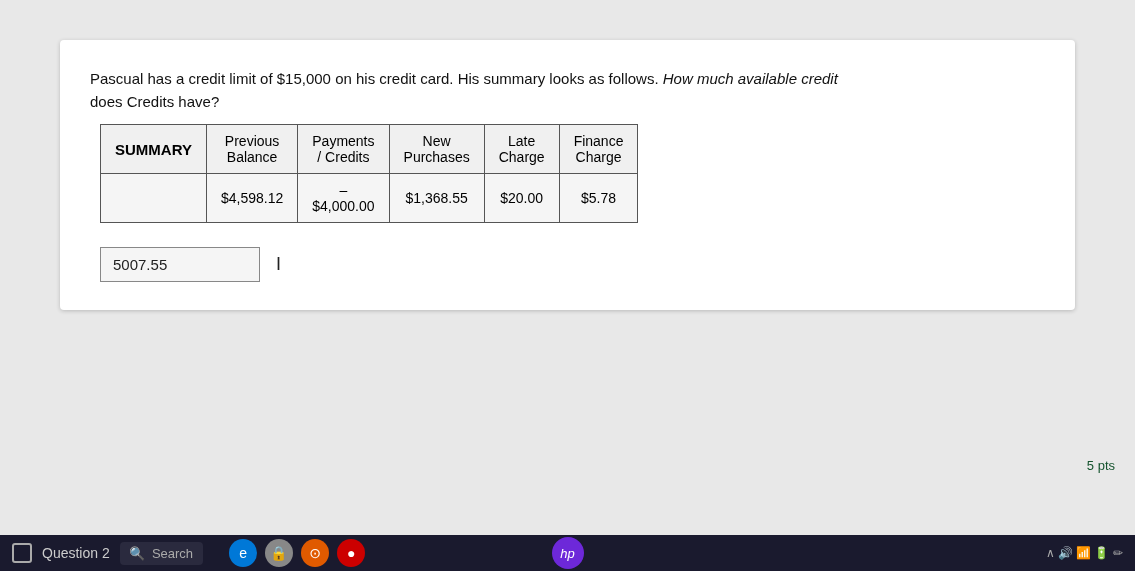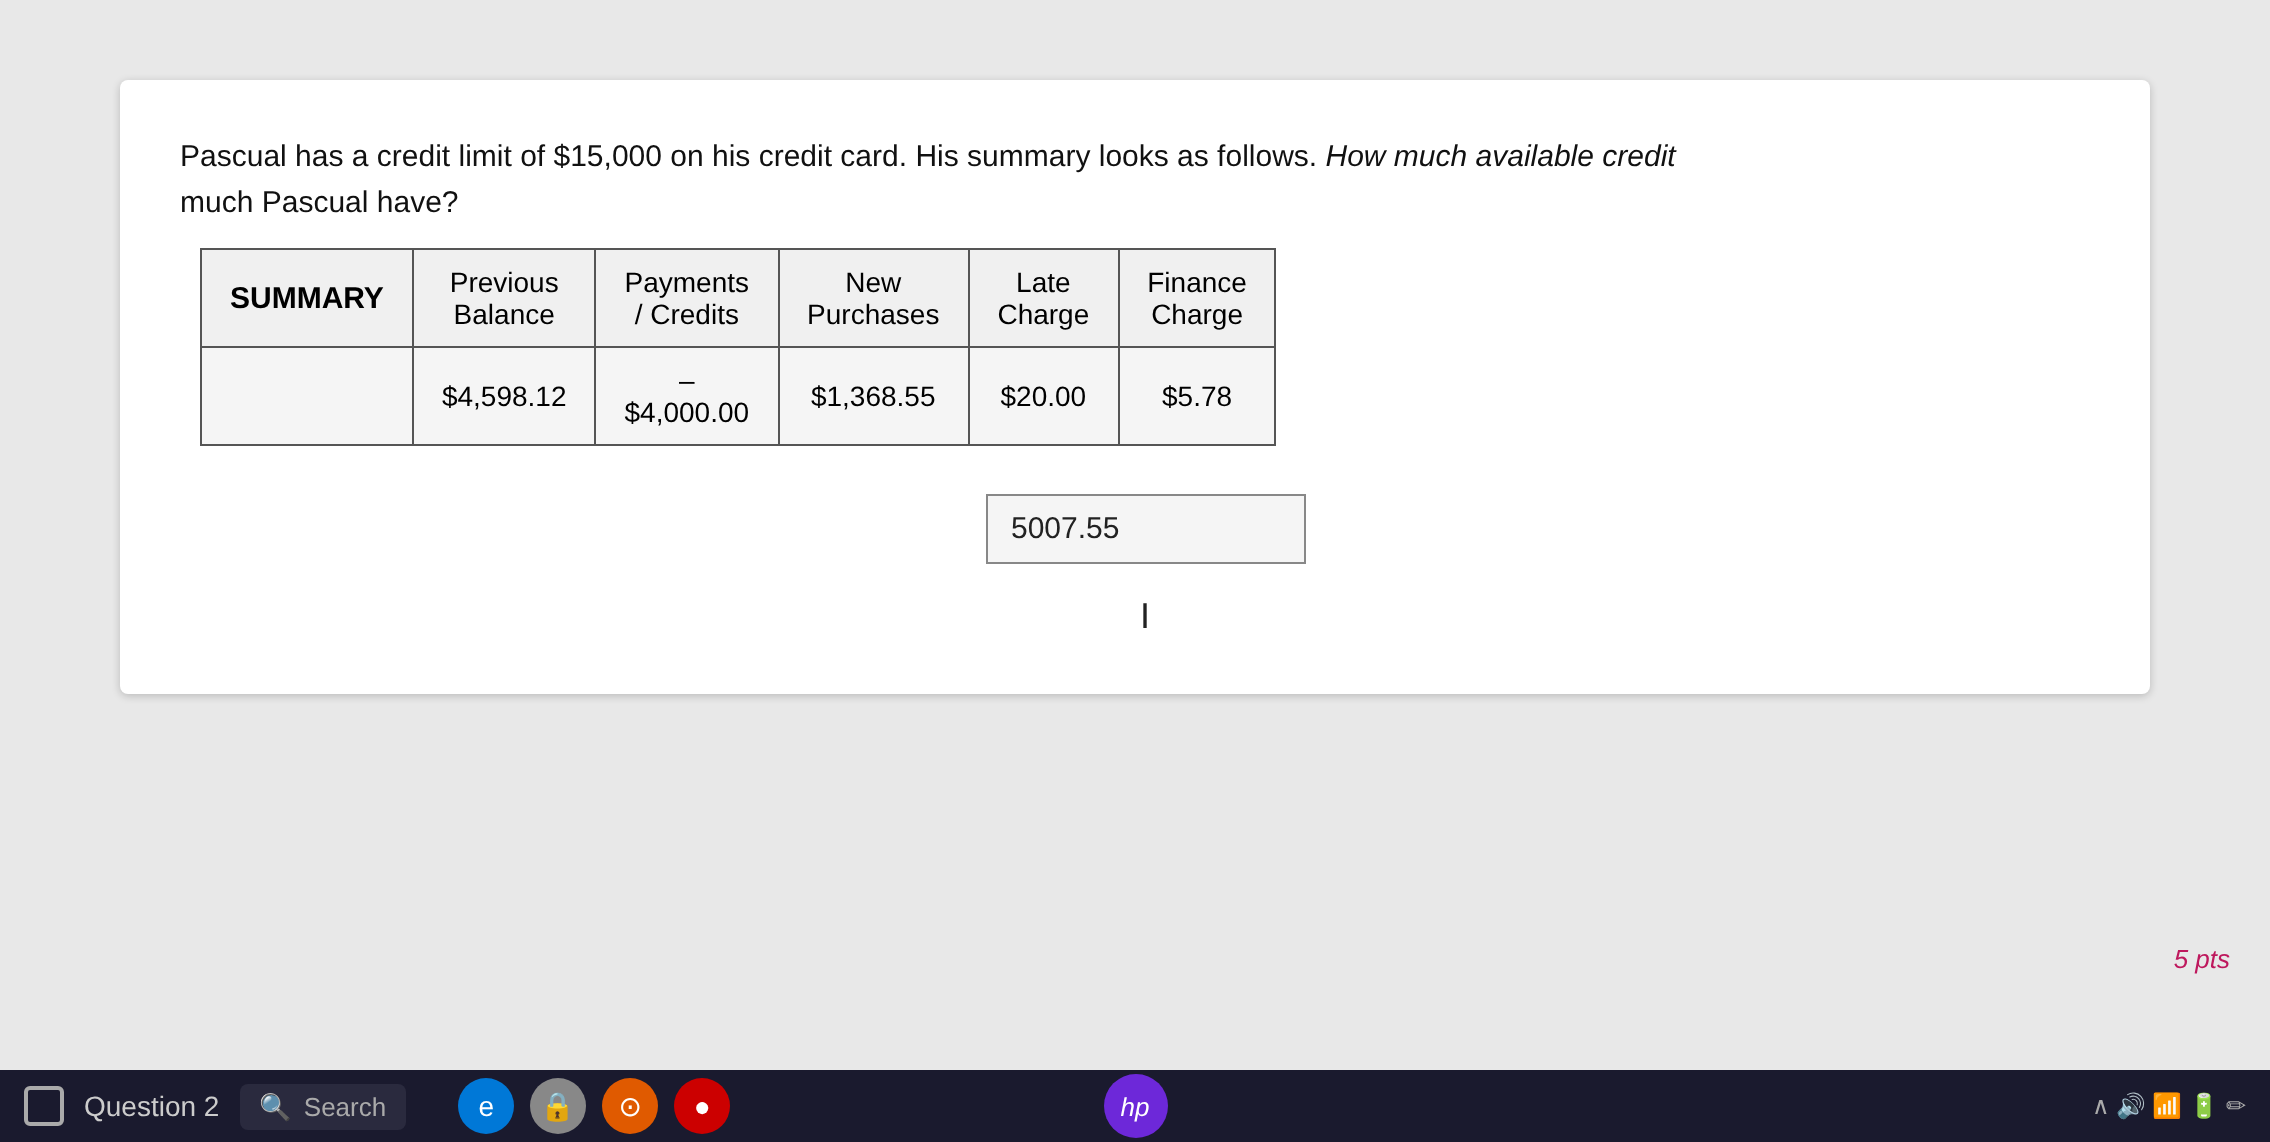--- a/index.html
+++ b/index.html
@@ -59,21 +59,20 @@
       font-weight: bold;
       font-size: 15px;
       background: #f0f0f0;
     }
 
     .answer-input-area {
       display: flex;
       align-items: center;
       gap: 16px;
       margin-left: 10px;
-      flex-direction: column;
     }
 
     .answer-box {
       border: 1.5px solid #888;
       background: #f5f5f5;
       padding: 8px 12px;
       font-size: 15px;
       width: 160px;
       color: #222;
     }
@@ -172,43 +171,42 @@
     .question2-icon {
       width: 20px;
       height: 20px;
       border: 2px solid #aaa;
       border-radius: 3px;
     }
 
     .pts-label {
       position: absolute;
       right: 20px;
-      bottom: 48px;
-      color: #be185d;
+      bottom: 62px;
+      color: #14532d;
       font-size: 13px;
-      font-style: italic;
     }
 
     .page-wrapper {
       background: #ffffff;
       margin: 10px 20px 10px 20px;
       border-radius: 4px;
       padding: 28px 30px 28px 30px;
       box-shadow: 0 1px 4px rgba(0,0,0,0.2);
     }
   </style>
 </head>
 <body>
 
 <div class="main-content">
   <div class="page-wrapper">
     <p class="question-text">
       <span>Pascual has a credit limit of $15,000 on his credit card. His summary looks as follows.</span>
       <span class="italic-text">How much available credit</span><br>
-      <span>much Pascual have?</span>
+      <span>does Credits have?</span>
     </p>
 
     <div class="table-wrapper">
       <table>
         <thead>
           <tr>
             <th class="summary-header">SUMMARY</th>
             <th>Previous<br>Balance</th>
             <th>Payments<br>/ Credits</th>
             <th>New<br>Purchases</th>

